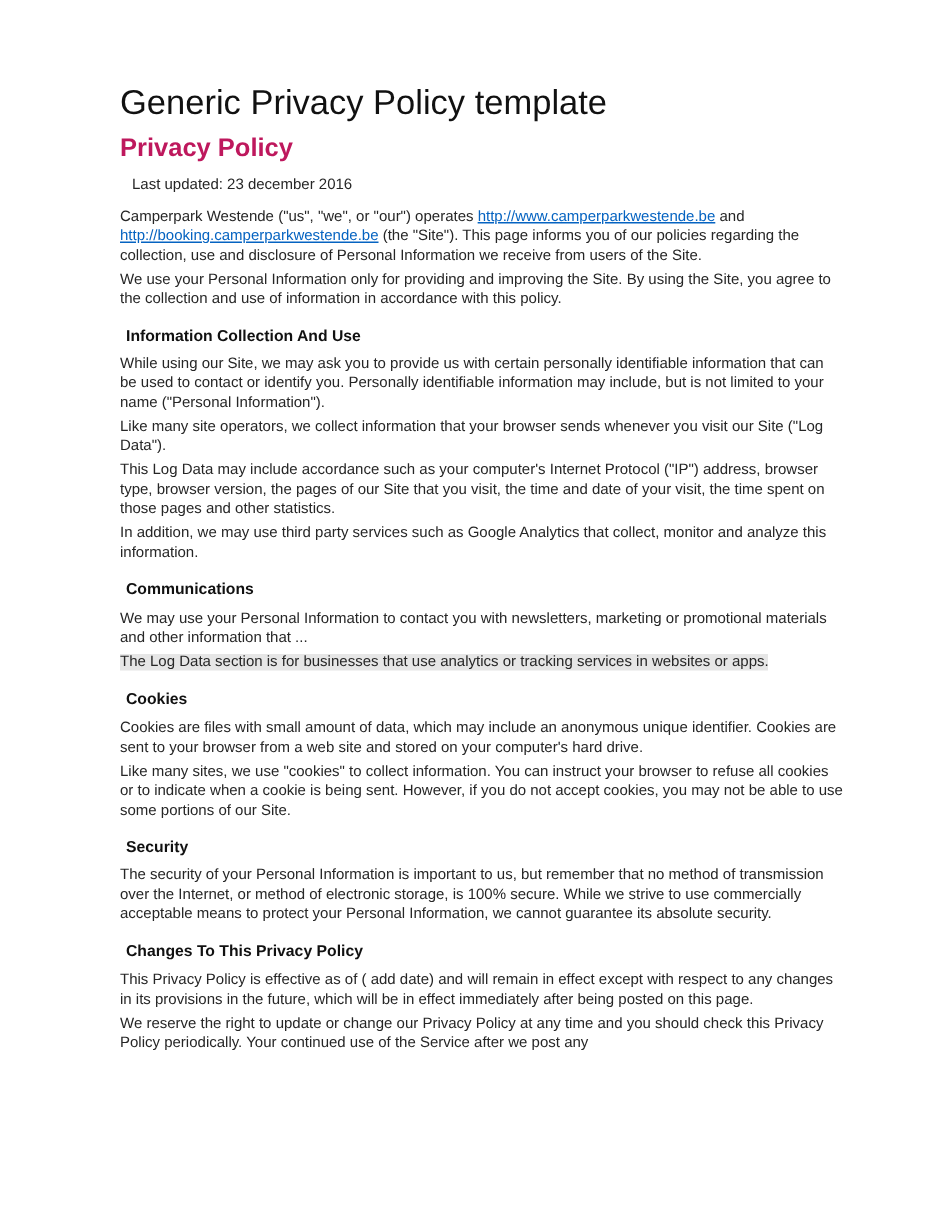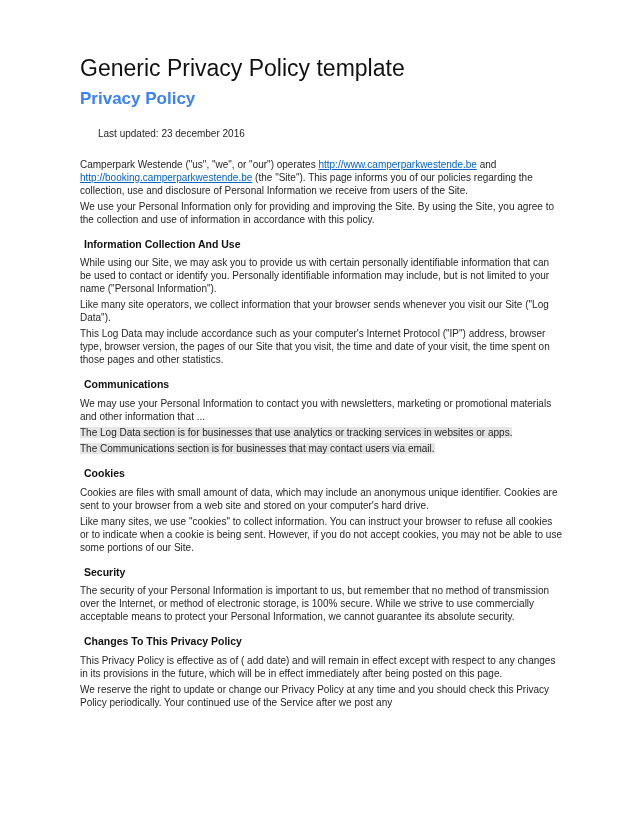--- a/index.html
+++ b/index.html
@@ -17,26 +17,26 @@
   h1.doc-title {
     font-size: 23px;
     font-weight: 400;
     color: #111111;
     margin: 0 0 8px 0;
     line-height: 1.1;
   }
   h2.policy-title {
     font-size: 17px;
     font-weight: 700;
-    color: #3b82f6;
+    color: #be185d;
     margin: 0 0 3px 0;
     line-height: 1.15;
   }
   p { margin: 0 0 3px 0; }
-  p.last-updated { margin: 18px; }
+  p.last-updated { margin: 8px; }
   h3.section-heading {
     font-size: 10.5px;
     font-weight: 700;
     color: #111111;
     margin: 12px 0 5px 4px;
   }
   a.doc-link {
     color: #0563C1;
     text-decoration: underline;
     cursor: pointer;
@@ -58,27 +58,27 @@
   <p>We use your Personal Information only for providing and improving the Site. By using the Site, you agree to the collection and use of information in accordance with this policy.</p>
 
   <div class="section">
     <h3 class="section-heading">Information Collection And Use</h3>
     <p>While using our Site, we may ask you to provide us with certain personally identifiable information that can be used to contact or identify you. Personally identifiable information may include, but is not limited to your name ("Personal Information").</p>
   </div>
 
   <div class="section">
     <p>Like many site operators, we collect information that your browser sends whenever you visit our Site ("Log Data").</p>
     <p>This Log Data may include accordance such as your computer's Internet Protocol ("IP") address, browser type, browser version, the pages of our Site that you visit, the time and date of your visit, the time spent on those pages and other statistics.</p>
+    <p>In addition, we may use third party services such as Google Analytics that collect, monitor and analyze this information.</p>
   </div>
 
   <div class="section">
     <h3 class="section-heading">Communications</h3>
     <p>We may use your Personal Information to contact you with newsletters, marketing or promotional materials and other information that ...</p>
     <p><span class="hl">The Log Data section is for businesses that use analytics or tracking services in websites or apps.</span></p>
-    <p><span class="hl">The Communications section is for businesses that may contact users via email.</span></p>
   </div>
 
   <div class="section">
     <h3 class="section-heading">Cookies</h3>
     <p>Cookies are files with small amount of data, which may include an anonymous unique identifier. Cookies are sent to your browser from a web site and stored on your computer's hard drive.</p>
     <p>Like many sites, we use "cookies" to collect information. You can instruct your browser to refuse all cookies or to indicate when a cookie is being sent. However, if you do not accept cookies, you may not be able to use some portions of our Site.</p>
   </div>
 
   <div class="section">
     <h3 class="section-heading">Security</h3>

